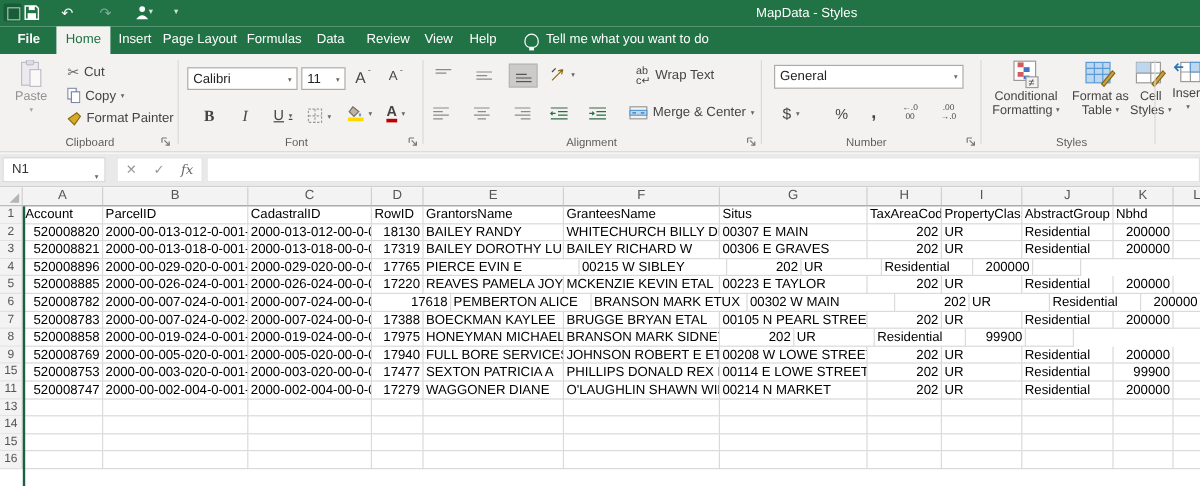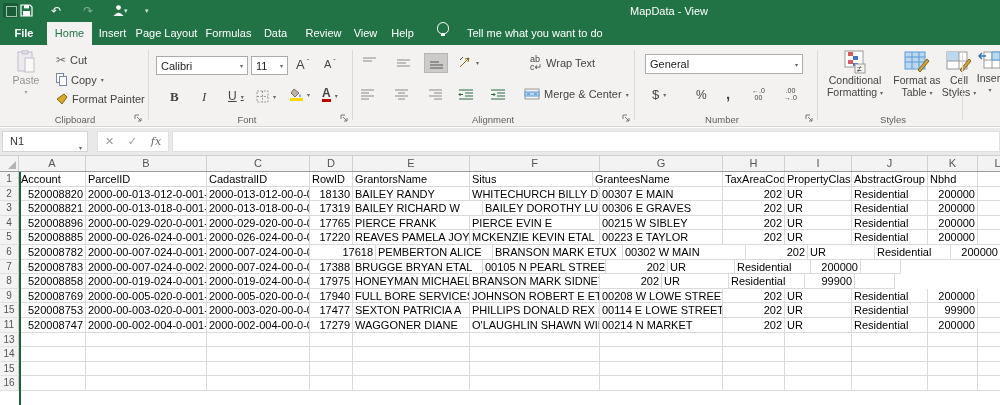--- a/index.html
+++ b/index.html
@@ -17,21 +17,21 @@
   .qbtn.redo { position:absolute; left:76px; top:0; color:#7fae95; }
   .qbtn.user { position:absolute; left:106px; top:0; }
   .qdd { position:absolute; top:0; color:#cfe3d8; font-size:7px; line-height:22px; }
   .title-text { position:absolute; left:630px; top:0; line-height:22px; color:#fff; font-size:11px; }
 
   
   .tabrow { position:absolute; left:0; top:22px; width:1000px; height:23px; background:#217346; }
   .tab { position:absolute; top:0; height:23px; line-height:23px; color:#fff; font-size:11px; text-align:center; }
   .tab.file { left:6px; width:36px; font-weight:bold; }
   .tab.selected { background:#f3f2f1; color:#217346; }
-  .tellme { position:absolute; left:437px; top:0; height:23px; line-height:23px; color:#fff; font-size:11px; display:flex; gap:18px; }
+  .tellme { position:absolute; left:437px; top:0; height:23px; line-height:23px; color:#fff; font-size:11px; display:flex; align-items:center; gap:6px; }
   .bulb { width:12px; height:12px; border:1px solid #fff; border-radius:50% 50% 40% 40%; position:relative; }
   .bulb::after { content:""; position:absolute; left:3px; bottom:-3px; width:4px; height:2px; background:#fff; }
 
   
   .ribbon { position:absolute; left:0; top:45px; width:1000px; height:82px; background:#f3f2f1; border-bottom:1px solid #d8d6d4; color:#444; }
   .gdiv { position:absolute; top:5px; height:70px; width:1px; background:#dcdad8; }
   .grp-label { position:absolute; top:69px; height:12px; font-size:9.5px; color:#605e5c; text-align:center; }
   .launcher { position:absolute; top:69px; width:10px; height:10px; }
   .launcher svg { display:block; }
   .dd { font-size:6px; color:#666; vertical-align:middle; }
@@ -85,21 +85,21 @@
     <div class="qbtn undo">↶</div>
     <div class="qbtn redo">↷</div>
     <div class="qbtn user">
       <svg width="13" height="13" viewBox="0 0 13 13" style="margin:4px auto 0">
           <circle cx="6.5" cy="3.6" r="2.4" fill="#fff"></circle>
           <path d="M1.5 12 q5 -6.5 10 0 z" fill="#fff"></path>
         </svg>
     </div>
     <div class="qdd" style="left:124px">▾</div>
     <div class="qdd" style="left:145px">▾</div>
-    <div class="title-text">MapData - View</div>
+    <div class="title-text">MapData - Styles</div>
   </div>
 
   <div class="tabrow">
     <div class="tab file">File</div>
     <div class="tab selected" style="left:47px;width:45px">Home</div>
     <div class="tab" style="left:94px;width:37px">Insert</div>
     <div class="tab" style="left:133px;width:67px">Page Layout</div>
     <div class="tab" style="left:202px;width:53px">Formulas</div>
     <div class="tab" style="left:257px;width:37px">Data</div>
     <div class="tab" style="left:296px;width:55px">Review</div>
@@ -375,22 +375,22 @@
         <div class="hcell" style="width: 40px;">L</div>
       </div>
     <div id="grows">
         <div class="grow">
           <div class="rnum">1</div>
           <div class="gcell" style="width: 67px;">Account</div>
           <div class="gcell" style="width: 121px;">ParcelID</div>
           <div class="gcell" style="width: 103px;">CadastralID</div>
           <div class="gcell" style="width: 43px;">RowID</div>
           <div class="gcell" style="width: 117px;">GrantorsName</div>
+          <div class="gcell" style="width: 130px;">GranteesName</div>
           <div class="gcell" style="width: 123px;">Situs</div>
-          <div class="gcell" style="width: 130px;">GranteesName</div>
           <div class="gcell" style="width: 62px;">TaxAreaCode</div>
           <div class="gcell" style="width: 67px;">PropertyClass</div>
           <div class="gcell" style="width: 76px;">AbstractGroup</div>
           <div class="gcell" style="width: 50px;">Nbhd</div>
           <div class="gcell" style="width: 40px;"></div>
         </div>
         <div class="grow">
           <div class="rnum">2</div>
           <div class="gcell r" style="width: 67px;">520008820</div>
           <div class="gcell" style="width: 121px;">2000-00-013-012-0-001-00</div>
@@ -404,36 +404,35 @@
           <div class="gcell" style="width: 76px;">Residential</div>
           <div class="gcell r" style="width: 50px;">200000</div>
           <div class="gcell" style="width: 40px;"></div>
         </div>
         <div class="grow">
           <div class="rnum">3</div>
           <div class="gcell r" style="width: 67px;">520008821</div>
           <div class="gcell" style="width: 121px;">2000-00-013-018-0-001-00</div>
           <div class="gcell" style="width: 103px;">2000-013-018-00-0-001-00</div>
           <div class="gcell r" style="width: 43px;">17319</div>
+          <div class="gcell" style="width: 117px;">BAILEY DOROTHY LU</div>
           <div class="gcell" style="width: 130px;">BAILEY RICHARD W</div>
-          <div class="gcell" style="width: 117px;">BAILEY DOROTHY LU</div>
           <div class="gcell" style="width: 123px;">00306 E GRAVES</div>
           <div class="gcell r" style="width: 62px;">202</div>
           <div class="gcell" style="width: 67px;">UR</div>
           <div class="gcell" style="width: 76px;">Residential</div>
           <div class="gcell r" style="width: 50px;">200000</div>
           <div class="gcell" style="width: 40px;"></div>
         </div>
         <div class="grow">
           <div class="rnum">4</div>
           <div class="gcell r" style="width: 67px;">520008896</div>
           <div class="gcell" style="width: 121px;">2000-00-029-020-0-001-00</div>
           <div class="gcell" style="width: 103px;">2000-029-020-00-0-001-00</div>
           <div class="gcell r" style="width: 43px;">17765</div>
-          <div class="gcell" style="width: 117px;">PIERCE FRANK</div>
           <div class="gcell" style="width: 130px;">PIERCE EVIN E</div>
           <div class="gcell" style="width: 123px;">00215 W SIBLEY</div>
           <div class="gcell r" style="width: 62px;">202</div>
           <div class="gcell" style="width: 67px;">UR</div>
           <div class="gcell" style="width: 76px;">Residential</div>
           <div class="gcell r" style="width: 50px;">200000</div>
           <div class="gcell" style="width: 40px;"></div>
         </div>
         <div class="grow">
           <div class="rnum">5</div>
@@ -464,20 +463,21 @@
           <div class="gcell" style="width: 76px;">Residential</div>
           <div class="gcell r" style="width: 50px;">200000</div>
           <div class="gcell" style="width: 40px;"></div>
         </div>
         <div class="grow">
           <div class="rnum">7</div>
           <div class="gcell r" style="width: 67px;">520008783</div>
           <div class="gcell" style="width: 121px;">2000-00-007-024-0-002-00</div>
           <div class="gcell" style="width: 103px;">2000-007-024-00-0-002-00</div>
           <div class="gcell r" style="width: 43px;">17388</div>
+          <div class="gcell" style="width: 117px;">BOECKMAN KAYLEE</div>
           <div class="gcell" style="width: 130px;">BRUGGE BRYAN ETAL</div>
           <div class="gcell" style="width: 123px;">00105 N PEARL STREET</div>
           <div class="gcell r" style="width: 62px;">202</div>
           <div class="gcell" style="width: 67px;">UR</div>
           <div class="gcell" style="width: 76px;">Residential</div>
           <div class="gcell r" style="width: 50px;">200000</div>
           <div class="gcell" style="width: 40px;"></div>
         </div>
         <div class="grow">
           <div class="rnum">8</div>

